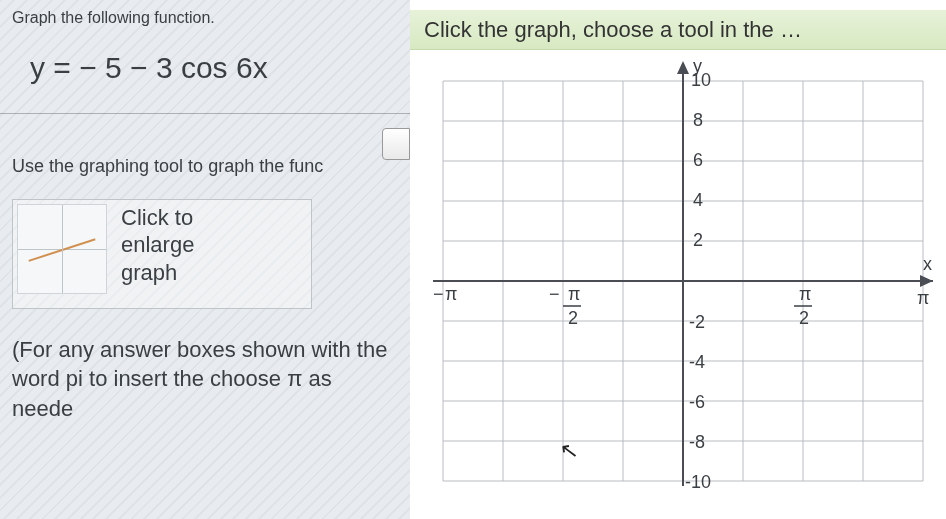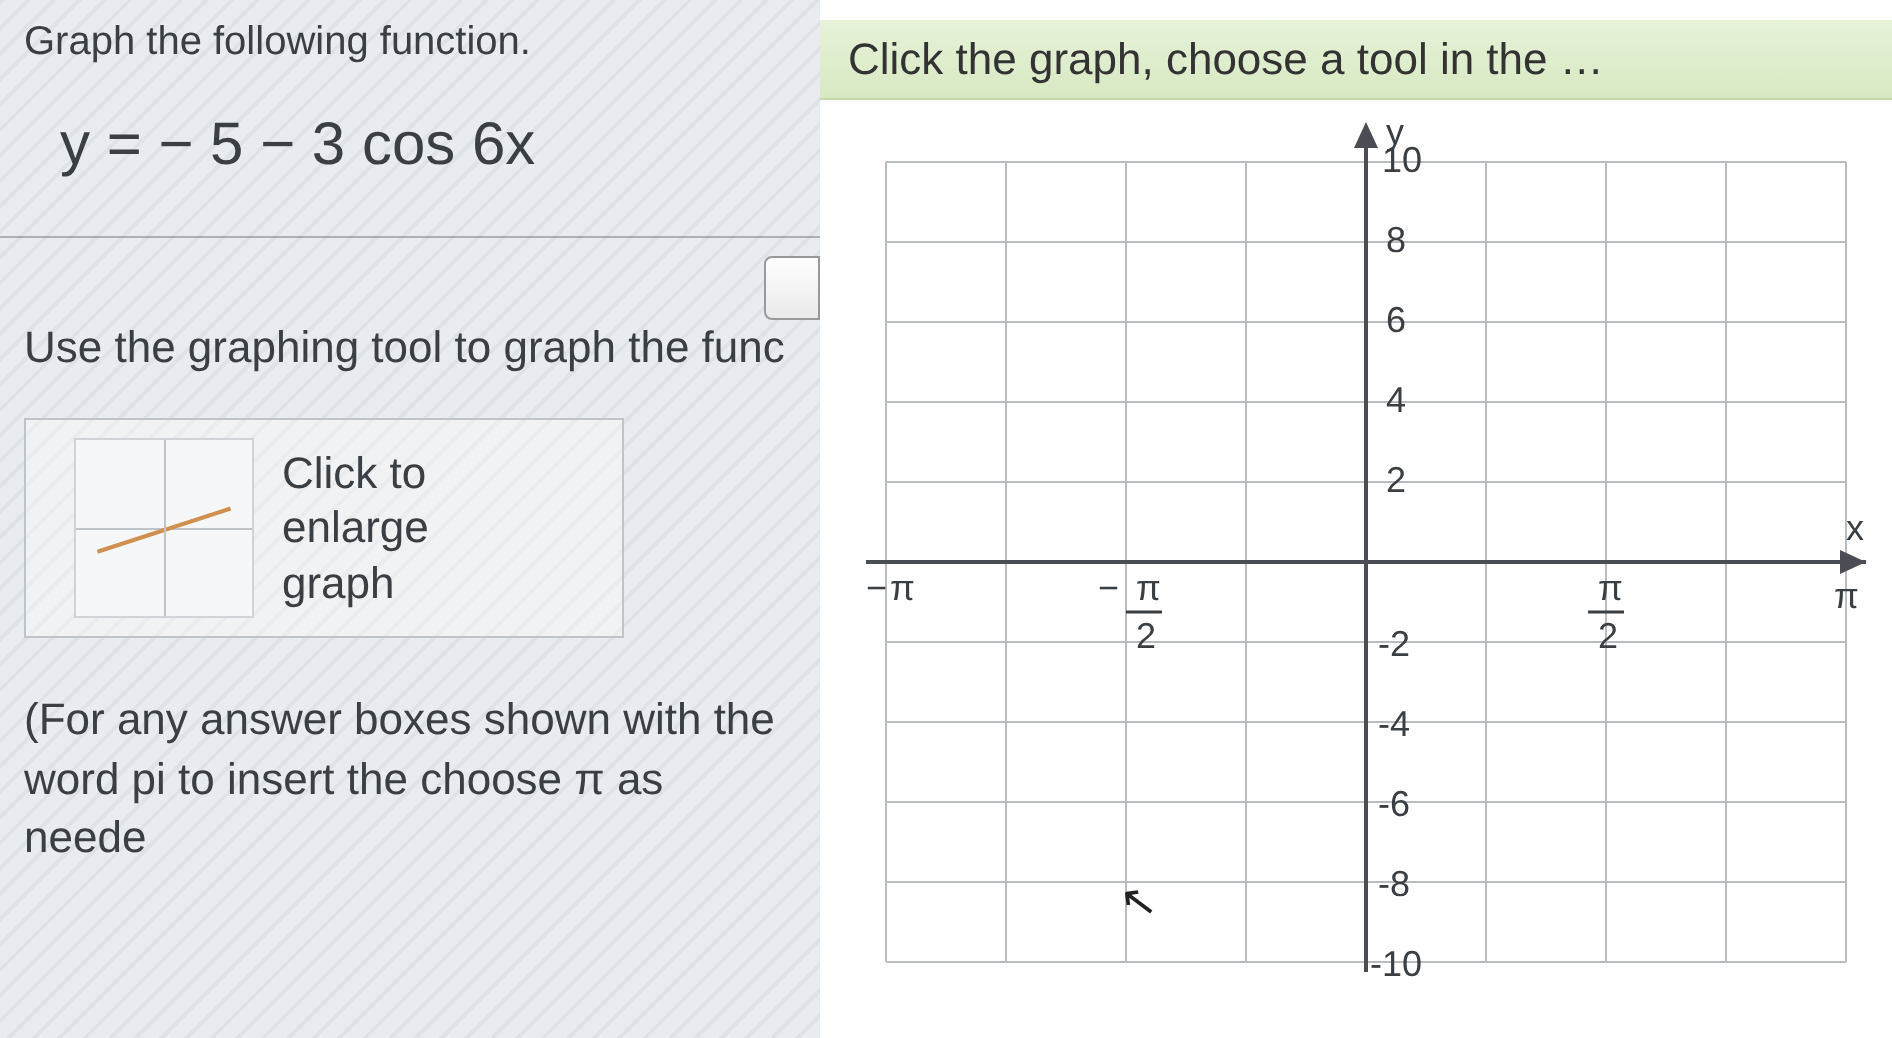--- a/index.html
+++ b/index.html
@@ -1,24 +1,24 @@
 <!DOCTYPE html>
 <html><head>
 <meta charset="utf-8">
 <style>
 *{box-sizing:border-box;margin:0;padding:0}
 body{width:946px;height:519px;font-family:Arial,Helvetica,sans-serif;background:#fff;position:relative;overflow:hidden}
 .left-panel{position:absolute;left:0;top:0;width:410px;height:519px;padding:0 12px;
   background:repeating-linear-gradient(135deg,#dfe3e8 0,#dfe3e8 2px,#e8ebef 2px,#e8ebef 9px)}
-.q-title{font-size:20px;color:#3a3f44;padding-top:8px;line-height:1.3}
+.q-title{font-size:16px;color:#3a3f44;padding-top:8px;line-height:1.3}
 .equation{font-size:30px;color:#3a3f44;padding:22px 0 28px 18px}
 .hr{height:1px;background:rgba(0,0,0,.25);margin:0 -12px 0 -12px}
 .dropdown-stub{position:absolute;right:0;top:128px;width:28px;height:32px;border:1px solid #999;border-radius:4px 0 0 4px;background:linear-gradient(#fff,#e9e9e9)}
-.instr{font-size:22px;color:#3a3f44;padding-top:42px}
-.enlarge-box{display:flex;align-items:center;gap:14px;margin-top:22px;border:1px solid #bfc4c9;background:rgba(255,255,255,.35);width:300px;height:110px;padding:24px}
+.instr{font-size:18px;color:#3a3f44;padding-top:42px}
+.enlarge-box{display:flex;gap:14px;margin-top:22px;border:1px solid #bfc4c9;background:rgba(255,255,255,.35);width:300px;height:110px;padding:4px}
 .thumb{width:90px;height:90px;position:relative;background:#f6f7f8;border:1px solid #d0d3d7}
 .thumb::before,.thumb::after{content:"";position:absolute;background:#bfc4c9}
 .thumb::before{left:0;right:0;top:50%;height:1px}
 .thumb::after{top:0;bottom:0;left:50%;width:1px}
 .thumb .diag{position:absolute;left:10%;right:10%;top:50%;height:2px;background:#d09050;transform:rotate(-18deg)}
 .enlarge-txt{font-size:22px;color:#3a3f44;line-height:1.25}
 .note{font-size:22px;color:#3a3f44;padding-top:26px;line-height:1.35}
 .banner{position:absolute;left:410px;top:10px;right:0;height:40px;background:linear-gradient(#e7f2d9,#d7e9c2);border-bottom:1px solid #c5d9ab;color:#333;font-size:22px;display:flex;align-items:center;padding-left:14px;white-space:nowrap;overflow:hidden}
 .graph-wrap{position:absolute;left:433px;top:56px;width:500px;height:450px}
 svg{width:100%;height:100%}

